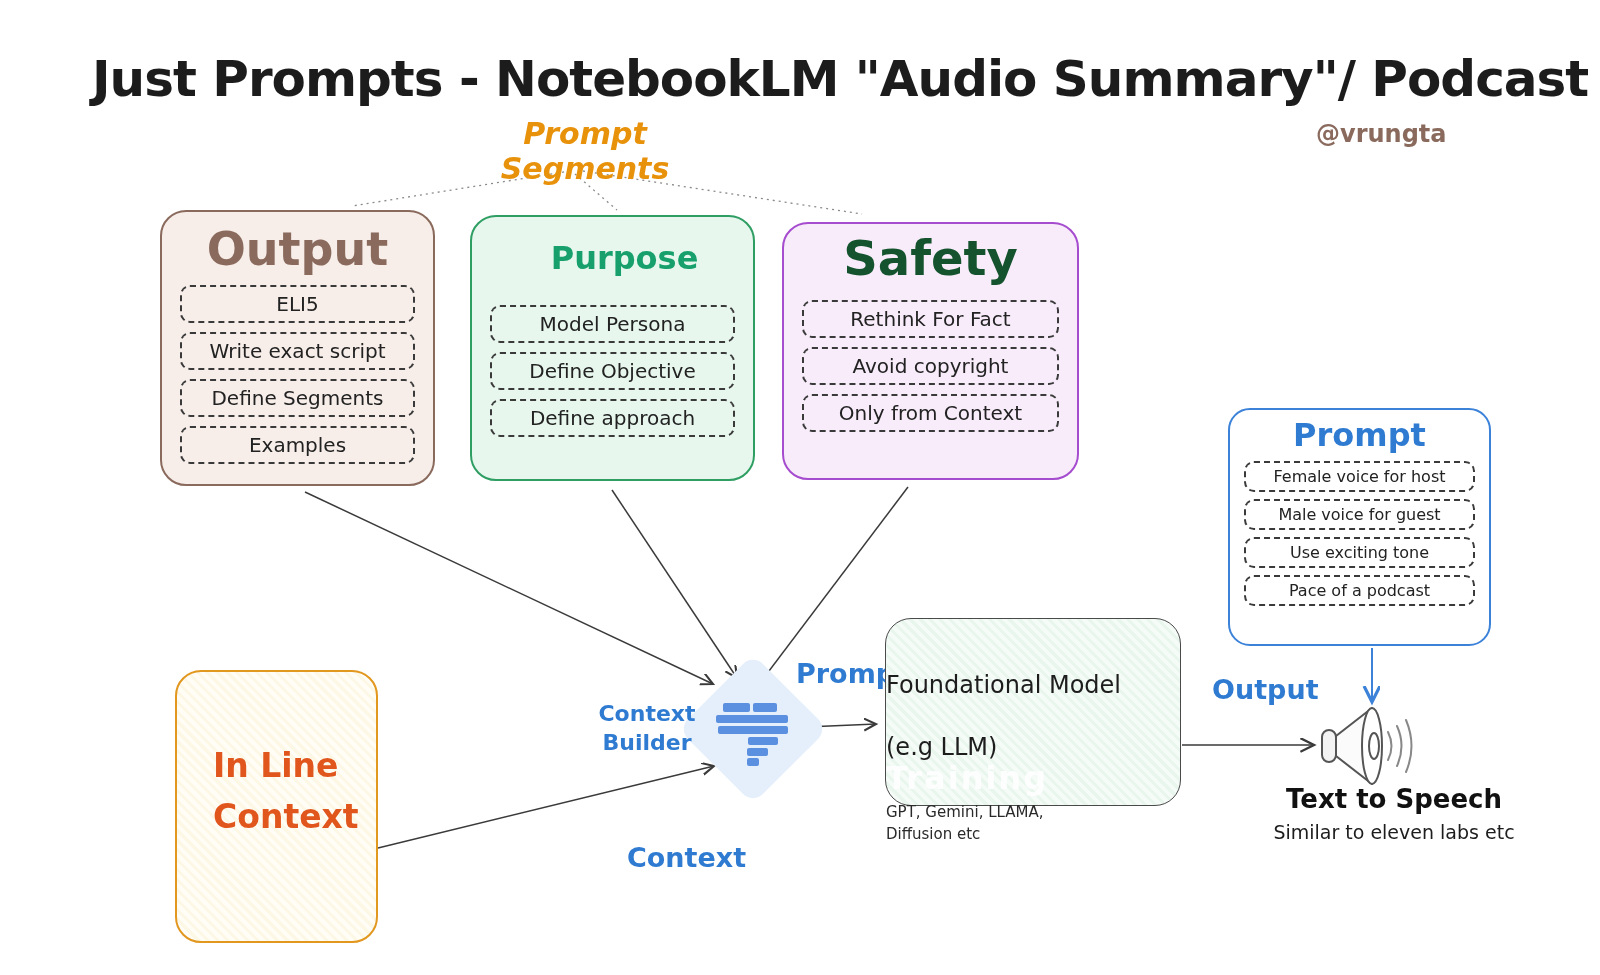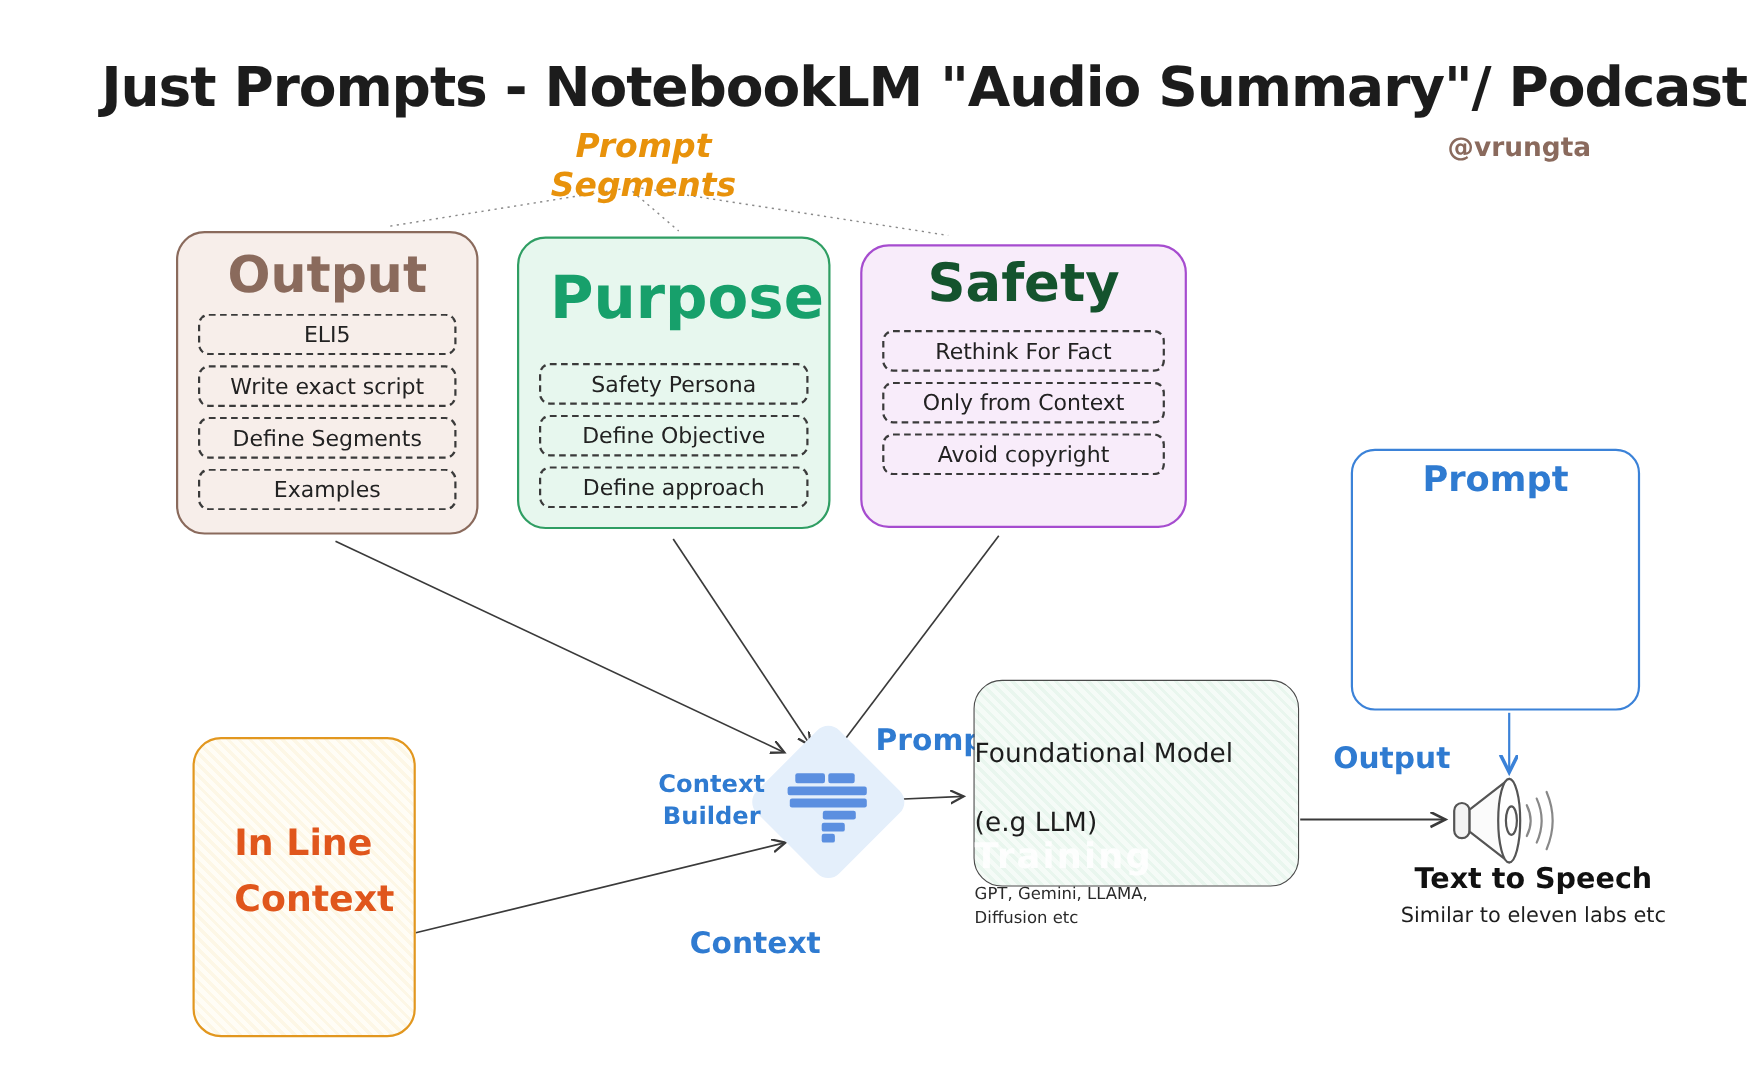--- a/index.html
+++ b/index.html
@@ -18,21 +18,21 @@
   .seg-title { text-align:center; font-weight:bold; }
   .items { padding:0 18px; }
   .dashed-item {
     border:2px dashed #3a3a3a; border-radius:10px; text-align:center;
     font-size:20px; color:#222; padding:5px 6px; margin:9px 0;
   }
 
   .output-box  { left:160px; top:210px; width:275px; height:276px; background:#f7eeea; border:2px solid #8a6a5c; }
   .output-box .seg-title { font-size:46px; color:#8a6a5c; margin-top:10px; }
   .purpose-box { left:470px; top:215px; width:285px; height:266px; background:#e7f7ee; border:2px solid #2f9e63; }
-  .purpose-box .seg-title { font-size:54px; color:#17a06b; margin-top:22px;padding-left:24px; }
+  .purpose-box .seg-title { font-size:32px; color:#17a06b; margin-top:22px;padding-left:24px; }
   .purpose-box .items { margin-top:28px; }
   .safety-box  { left:782px; top:222px; width:297px; height:258px; background:#f8ecfa; border:2.5px solid #a64ccf; }
   .safety-box .seg-title { font-size:48px; color:#14532d; margin-top:6px; }
   .safety-box .items { margin-top:14px; }
 
   .prompt-box { left:1228px; top:408px; width:263px; height:238px; background:#ffffff; border:2px solid #3b82d8; border-radius:22px; box-sizing:border-box; }
   .prompt-box .seg-title { font-size:32px; color:#2f7bd1; margin-top:6px; }
   .prompt-box .items { padding:0 14px; }
   .prompt-box .dashed-item { font-size:16px; margin:7px 0; padding:4px 4px; }
 
@@ -105,37 +105,43 @@
       <div class="dashed-item">ELI5</div>
       <div class="dashed-item">Write exact script</div>
       <div class="dashed-item">Define Segments</div>
       <div class="dashed-item">Examples</div>
     </div>
   </div>
 
   <div class="abs seg-box purpose-box">
     <div class="seg-title">Purpose</div>
     <div class="items">
-      <div class="dashed-item">Safety Persona</div>
+      <div class="dashed-item">Model Persona</div>
       <div class="dashed-item">Define Objective</div>
       <div class="dashed-item">Define approach</div>
     </div>
   </div>
 
   <div class="abs seg-box safety-box">
     <div class="seg-title">Safety</div>
     <div class="items">
       <div class="dashed-item">Rethink For Fact</div>
+      <div class="dashed-item">Avoid copyright</div>
       <div class="dashed-item">Only from Context</div>
-      <div class="dashed-item">Avoid copyright</div>
     </div>
   </div>
 
   <div class="abs prompt-box">
     <div class="seg-title">Prompt</div>
+    <div class="items">
+      <div class="dashed-item">Female voice for host</div>
+      <div class="dashed-item">Male voice for guest</div>
+      <div class="dashed-item">Use exciting tone</div>
+      <div class="dashed-item">Pace of a podcast</div>
+    </div>
   </div>
 
   <div class="abs inline-box">
     <div class="inline-label">In Line Context</div>
   </div>
 
   <div class="abs diamond"></div>
   <div class="abs bar" style="left:723px; top:703px; width:27px; height:9px;"></div>
   <div class="abs bar" style="left:753px; top:703px; width:24px; height:9px;"></div>
   <div class="abs bar" style="left:716px; top:715px; width:72px; height:8px;"></div>

